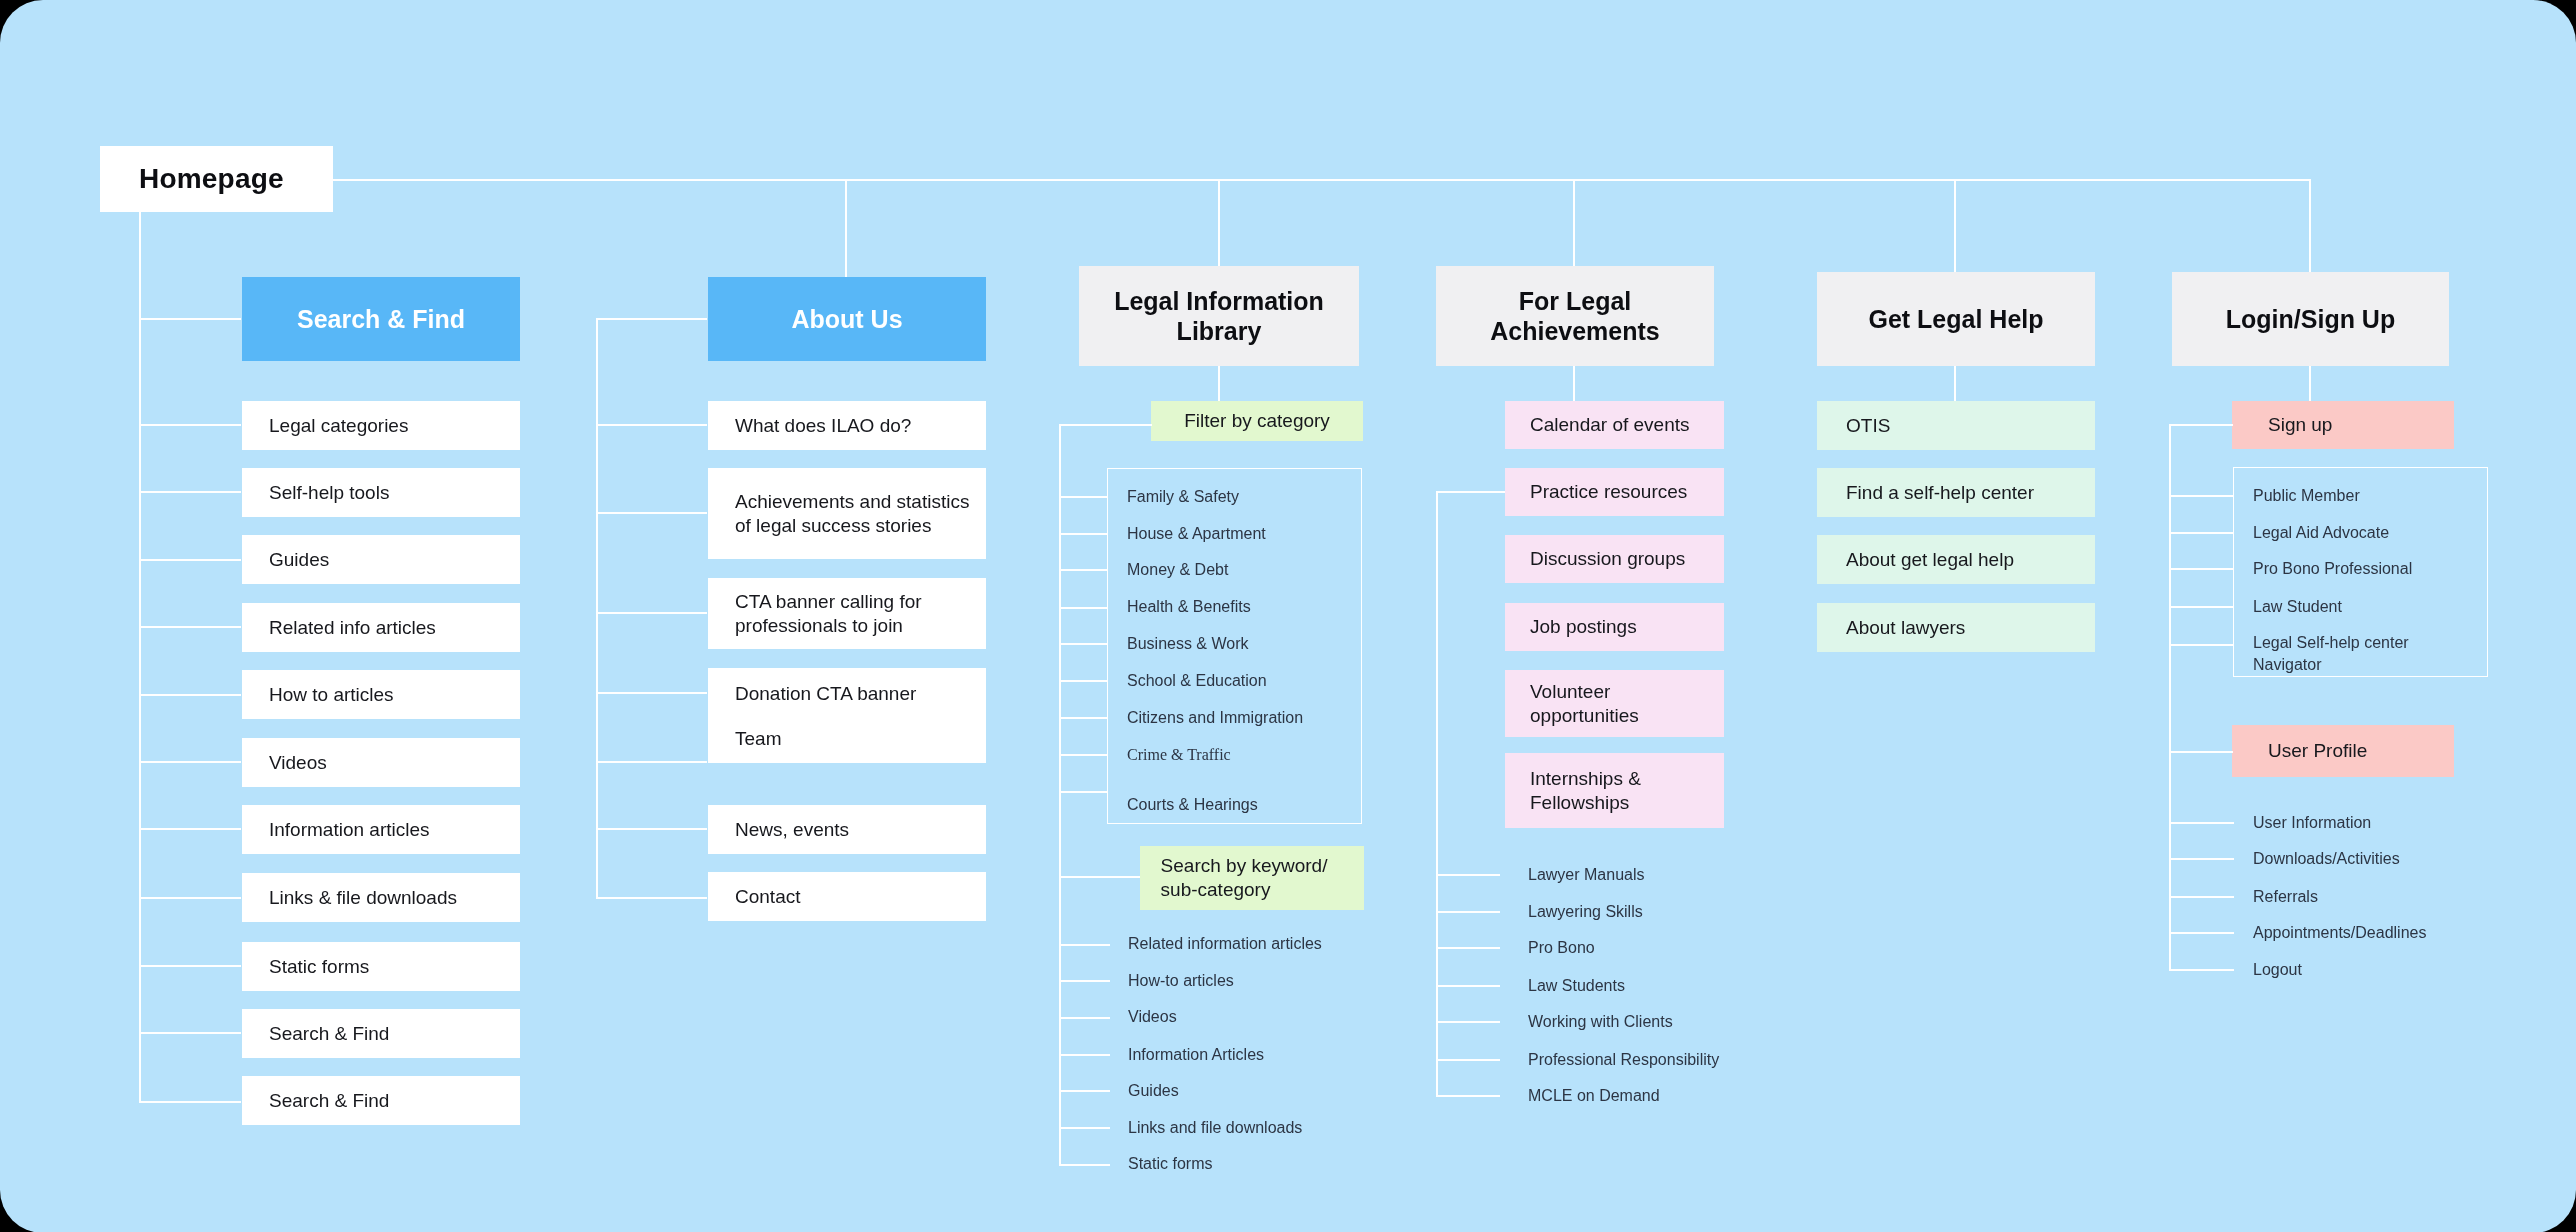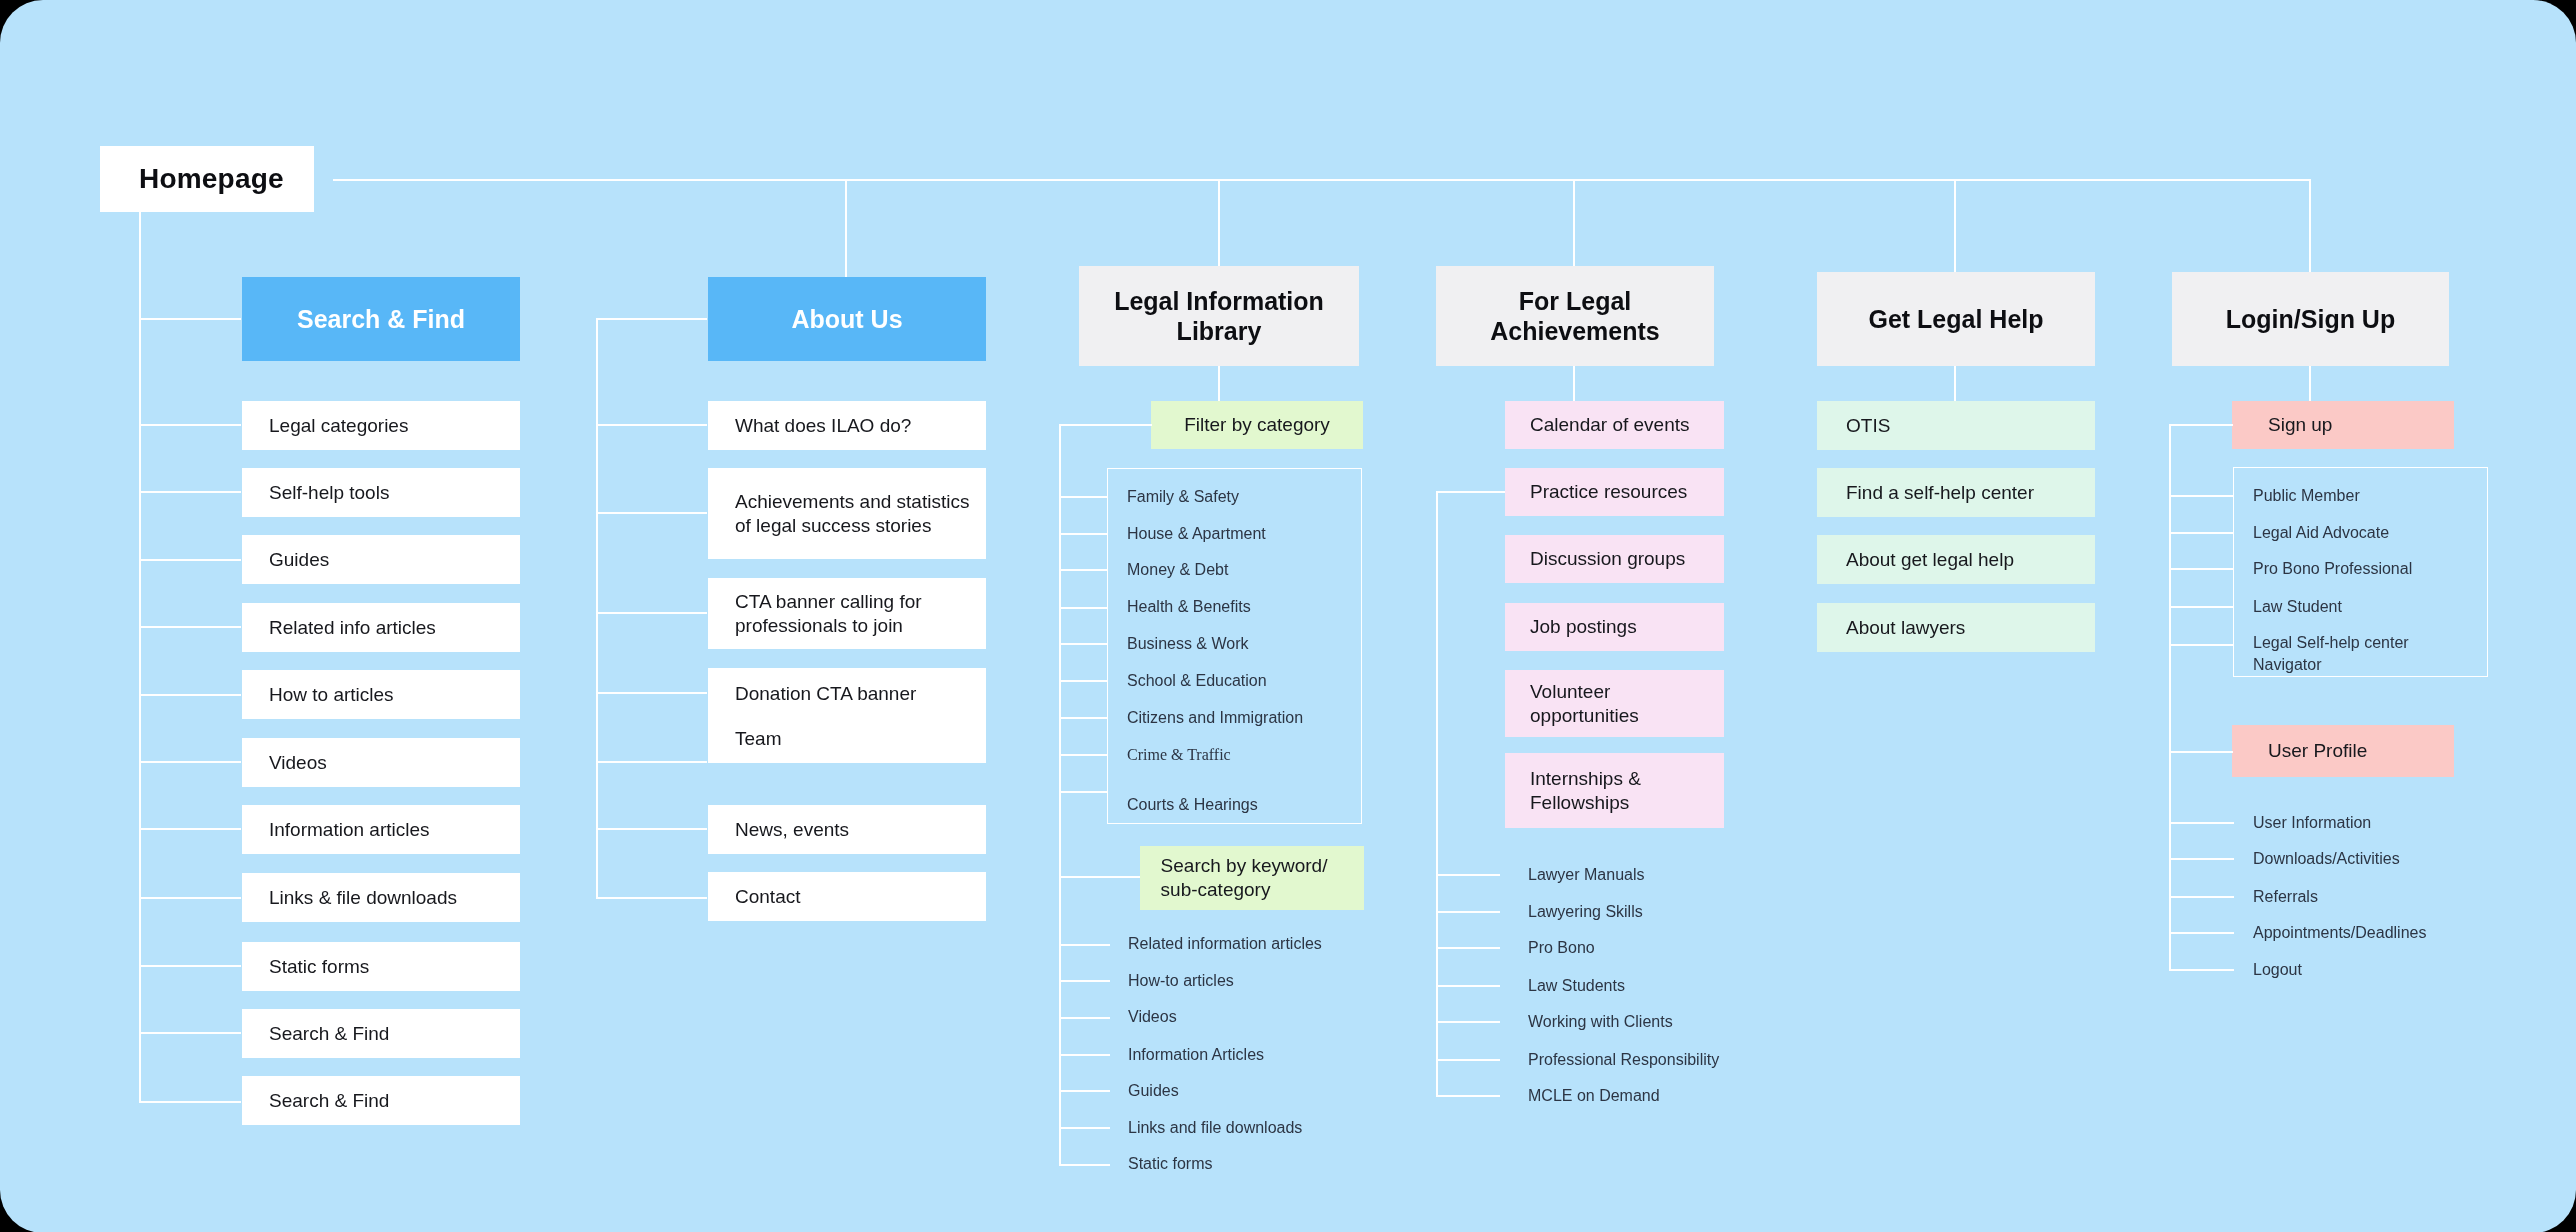--- a/index.html
+++ b/index.html
@@ -8,21 +8,21 @@
     font-family:"Liberation Sans",sans-serif;
     -webkit-font-smoothing:antialiased;
   }
   .canvas{position:absolute;inset:0;background:#b7e2fb;border-radius:43px;overflow:hidden;}
   
   .v,.h{position:absolute;background:#ffffff;}
   .v{width:1.9px;}
   .h{height:1.9px;}
   
   .homepage{
-    position:absolute;left:100px;top:146px;width:214px;height:66px;background:#fff;
+    position:absolute;left:100px;top:146px;width:233px;height:66px;background:#fff;
     display:flex;align-items:center;padding-left:39px;box-sizing:border-box;
     font-size:28px;font-weight:bold;color:#0d0e12;letter-spacing:0.2px;
   }
   
   .hdr{
     position:absolute;display:flex;align-items:center;justify-content:center;text-align:center;
     font-weight:bold;font-size:25px;line-height:1.22;box-sizing:border-box;padding:0 20.6px;color:#0d0e12;
   }
   .hdr.blue{background:#58b7f7;color:#ffffff;}
   .hdr.gray{background:#f0f0f2;}
@@ -110,21 +110,21 @@
   <div class="h" style="left:596px;top:512px;width:111px;"></div>
   <div class="h" style="left:596px;top:612px;width:111px;"></div>
   <div class="h" style="left:596px;top:692px;width:111px;"></div>
   <div class="h" style="left:596px;top:761px;width:111px;"></div>
   <div class="h" style="left:596px;top:828px;width:111px;"></div>
   <div class="h" style="left:596px;top:897px;width:111px;"></div>
 
   <div class="hdr gray" style="left:1079px;top:266px;width:280px;height:100px;">Legal Information Library</div>
   <div class="v" style="left:1218px;top:366px;height:35px;"></div>
 
-  <div class="chip green center" style="left:1151px;top:401px;width:212px;height:48px;">Filter by category</div>
+  <div class="chip green center" style="left:1151px;top:401px;width:212px;height:40px;">Filter by category</div>
 
   <div class="v" style="left:1059px;top:424px;height:741px;"></div>
   <div class="h" style="left:1059px;top:424px;width:93px;"></div>
 
   <div class="outline" style="left:1107px;top:468px;width:255px;height:356px;"></div>
 
   <div class="small" style="left:1127px;top:497px;">Family &amp; Safety</div>
   <div class="small" style="left:1127px;top:534px;">House &amp; Apartment</div>
   <div class="small" style="left:1127px;top:570px;">Money &amp; Debt</div>
   <div class="small" style="left:1127px;top:607px;">Health &amp; Benefits</div>

